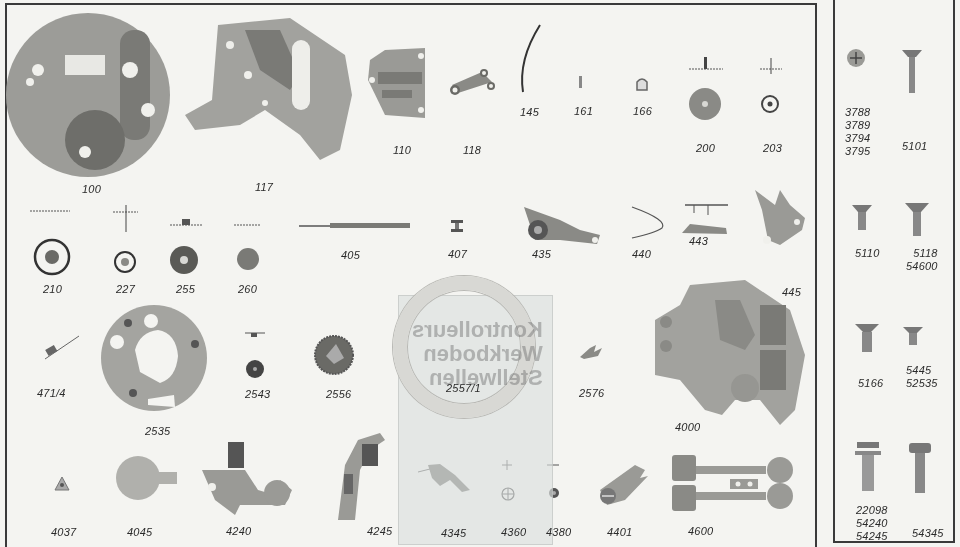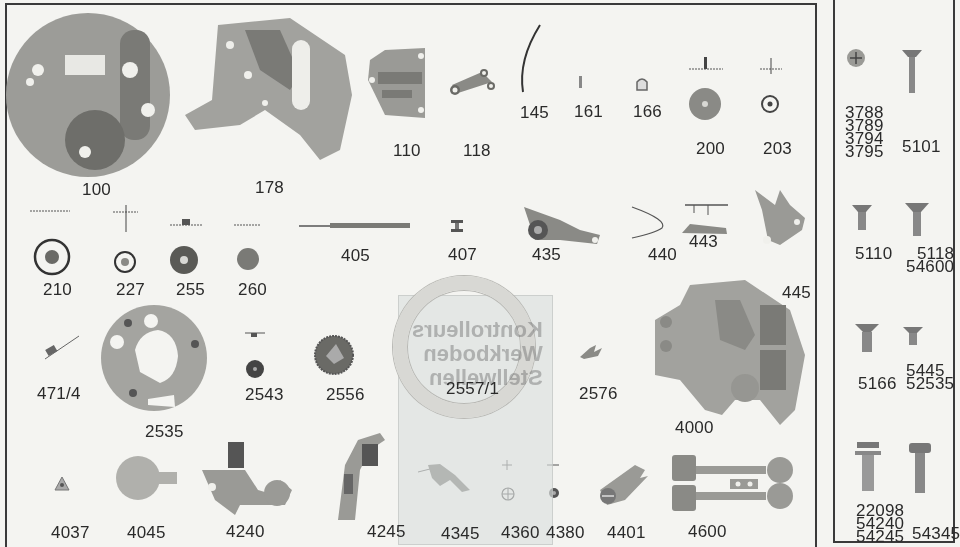--- a/index.html
+++ b/index.html
@@ -1,20 +1,20 @@
 <!DOCTYPE html>
 <html><head>
 <meta charset="utf-8">
 <style>
   * { box-sizing: border-box; margin: 0; padding: 0; }
   body { width: 960px; height: 547px; background: #f2f2ef; font-family: "Liberation Sans", sans-serif; overflow: hidden; position: relative; }
   .sheet { position: absolute; left: 0; top: 0; width: 960px; height: 547px; background: #f4f4f1; }
   .frame-main { position: absolute; left: 5px; top: 3px; width: 812px; height: 545px; border-left: 2px solid #3a3a3a; border-right: 2px solid #3a3a3a; border-top: 2px solid #3a3a3a; }
   .frame-side { position: absolute; left: 833px; top: 0px; width: 122px; height: 543px; border-left: 2px solid #3a3a3a; border-right: 2px solid #3a3a3a; border-bottom: 2px solid #3a3a3a; }
-  .lbl { position: absolute; font-size: 17px; color: #2a2a2a; line-height: 13px; white-space: pre; letter-spacing: 0.2px; }
+  .lbl { position: absolute; font-size: 11px; color: #2a2a2a; line-height: 13px; white-space: pre; letter-spacing: 0.2px; font-style: italic; }
   .part { position: absolute; }
   .overlay { position: absolute; left: 398px; top: 295px; width: 155px; height: 250px; background: rgba(220,224,222,0.65); border: 1px solid rgba(180,184,182,0.5); }
   .overlay-text { position: absolute; left: 412px; top: 318px; font-size: 22px; color: rgba(110,110,110,0.45); line-height: 24px; white-space: pre; font-weight: bold; transform: scaleX(-1); }
   .ring { position: absolute; left: 393px; top: 276px; width: 142px; height: 142px; border-radius: 50%; border: 14px solid #d8d8d4; box-shadow: inset 0 0 0 1px #b8b8b4, 0 0 0 1px #b8b8b4; }
 </style>
 </head>
 <body>
 
 <div class="sheet">
   <div class="frame-main"></div>
@@ -276,36 +276,36 @@
     </g>
   </svg>
 
   <div class="overlay"></div>
   <div class="ring"></div>
   <div class="overlay-text">Kontrolleurs
 Werkboden
 Stellwellen</div>
 
   <div class="lbl" style="left:82px;top:183px;">100</div>
-  <div class="lbl" style="left:255px;top:181px;">178</div>
+  <div class="lbl" style="left:255px;top:181px;">117</div>
   <div class="lbl" style="left:393px;top:144px;">110</div>
   <div class="lbl" style="left:463px;top:144px;">118</div>
   <div class="lbl" style="left:520px;top:106px;">145</div>
   <div class="lbl" style="left:574px;top:105px;">161</div>
   <div class="lbl" style="left:633px;top:105px;">166</div>
   <div class="lbl" style="left:696px;top:142px;">200</div>
   <div class="lbl" style="left:763px;top:142px;">203</div>
   <div class="lbl" style="left:43px;top:283px;">210</div>
   <div class="lbl" style="left:116px;top:283px;">227</div>
   <div class="lbl" style="left:176px;top:283px;">255</div>
   <div class="lbl" style="left:238px;top:283px;">260</div>
   <div class="lbl" style="left:341px;top:249px;">405</div>
   <div class="lbl" style="left:448px;top:248px;">407</div>
   <div class="lbl" style="left:532px;top:248px;">435</div>
-  <div class="lbl" style="left:632px;top:248px;margin-left:16px;">440</div>
+  <div class="lbl" style="left:632px;top:248px;">440</div>
   <div class="lbl" style="left:689px;top:235px;">443</div>
   <div class="lbl" style="left:782px;top:246px;margin-top:40px;">445</div>
   <div class="lbl" style="left:37px;top:387px;">471/4</div>
   <div class="lbl" style="left:145px;top:425px;">2535</div>
   <div class="lbl" style="left:245px;top:388px;">2543</div>
   <div class="lbl" style="left:326px;top:388px;">2556</div>
   <div class="lbl" style="left:446px;top:382px;">2557/1</div>
   <div class="lbl" style="left:579px;top:387px;">2576</div>
   <div class="lbl" style="left:675px;top:421px;">4000</div>
   <div class="lbl" style="left:51px;top:526px;">4037</div>

